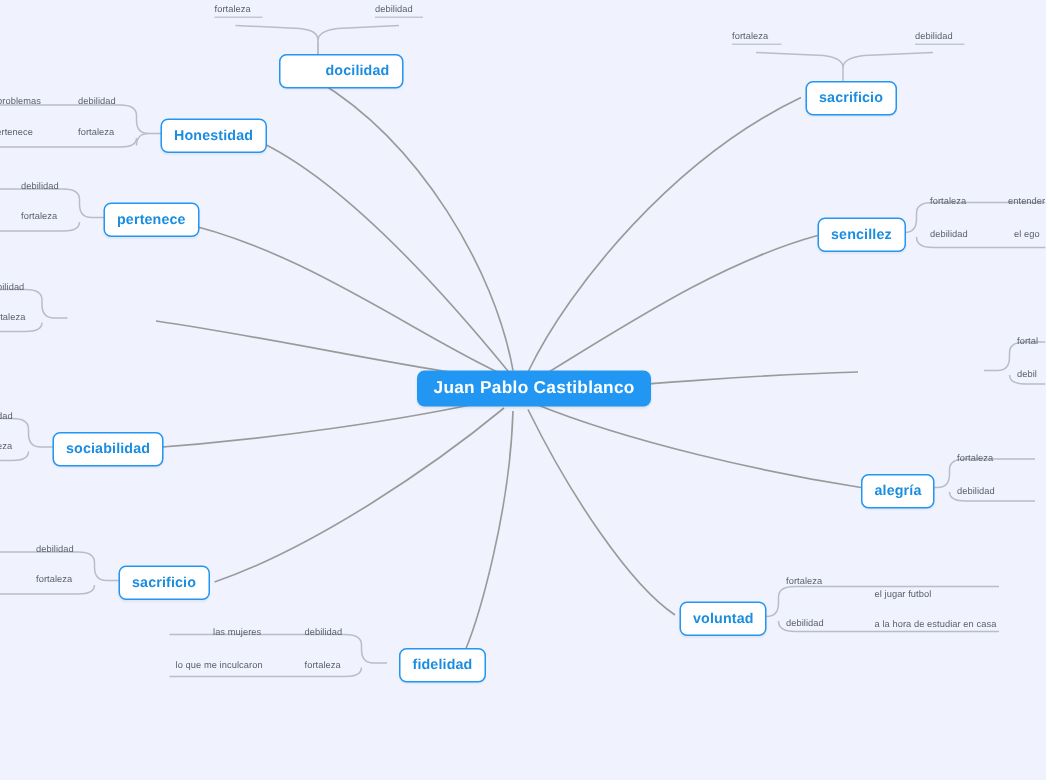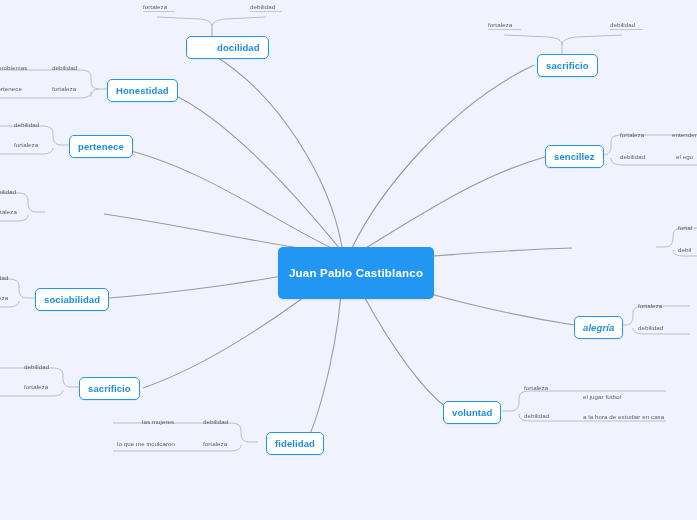--- a/index.html
+++ b/index.html
@@ -45,21 +45,21 @@
 
   
   .root-node {
     position: absolute;
     background: #2196f3;
     color: #ffffff;
     font-weight: bold;
     font-size: 11.5px;
     letter-spacing: .2px;
     border-radius: 5px;
-    padding: 20px 11px;
+    padding: 6px 11px;
     white-space: nowrap;
     box-shadow: 0 1px 2px rgba(0,0,0,.10);
     left: 278px;
     top: 247px;
   }
 
   
   .branch-node {
     position: absolute;
     background: #ffffff;
@@ -180,27 +180,27 @@
   <div class="branch-node" style="left:79px; top:377px;">sacrificio</div>
   <div class="leaf" style="left:24px; top:363px;">debilidad</div>
   <div class="leaf" style="left:24px; top:383px;">fortaleza</div>
 
   <div class="branch-node" style="left:266px; top:432px;">fidelidad</div>
   <div class="leaf" style="left:203px; top:418px;">debilidad</div>
   <div class="leaf" style="left:203px; top:440px;">fortaleza</div>
   <div class="leaf" style="left:142px; top:418px;">las mujeres</div>
   <div class="leaf" style="left:117px; top:440px;">lo que me inculcaron</div>
 
-  <div class="branch-node" style="left:443px; top:401px;">voluntad</div>
+  <div class="branch-node" style="left:453px; top:401px;">voluntad</div>
   <div class="leaf" style="left:524px; top:384px; width:26px; white-space:normal; line-height:7px;">fortaleza</div>
   <div class="leaf" style="left:524px; top:412px;">debilidad</div>
   <div class="leaf" style="left:583px; top:393px;">el jugar futbol</div>
   <div class="leaf" style="left:583px; top:413px;">a la hora de estudiar en casa</div>
 
-  <div class="branch-node" style="left:574px; top:316px;font-style:italic;">alegría</div>
+  <div class="branch-node" style="left:574px; top:316px;">alegría</div>
   <div class="leaf" style="left:638px; top:302px;">fortaleza</div>
   <div class="leaf" style="left:638px; top:324px;">debilidad</div>
 
   <div class="leaf" style="left:678px; top:224px;">fortal</div>
   <div class="leaf" style="left:678px; top:246px;">debil</div>
 
   <div class="branch-node" style="left:545px; top:145px;">sencillez</div>
   <div class="leaf" style="left:620px; top:131px;">fortaleza</div>
   <div class="leaf" style="left:620px; top:153px;">debilidad</div>
   <div class="leaf" style="left:672px; top:131px;">entender</div>

